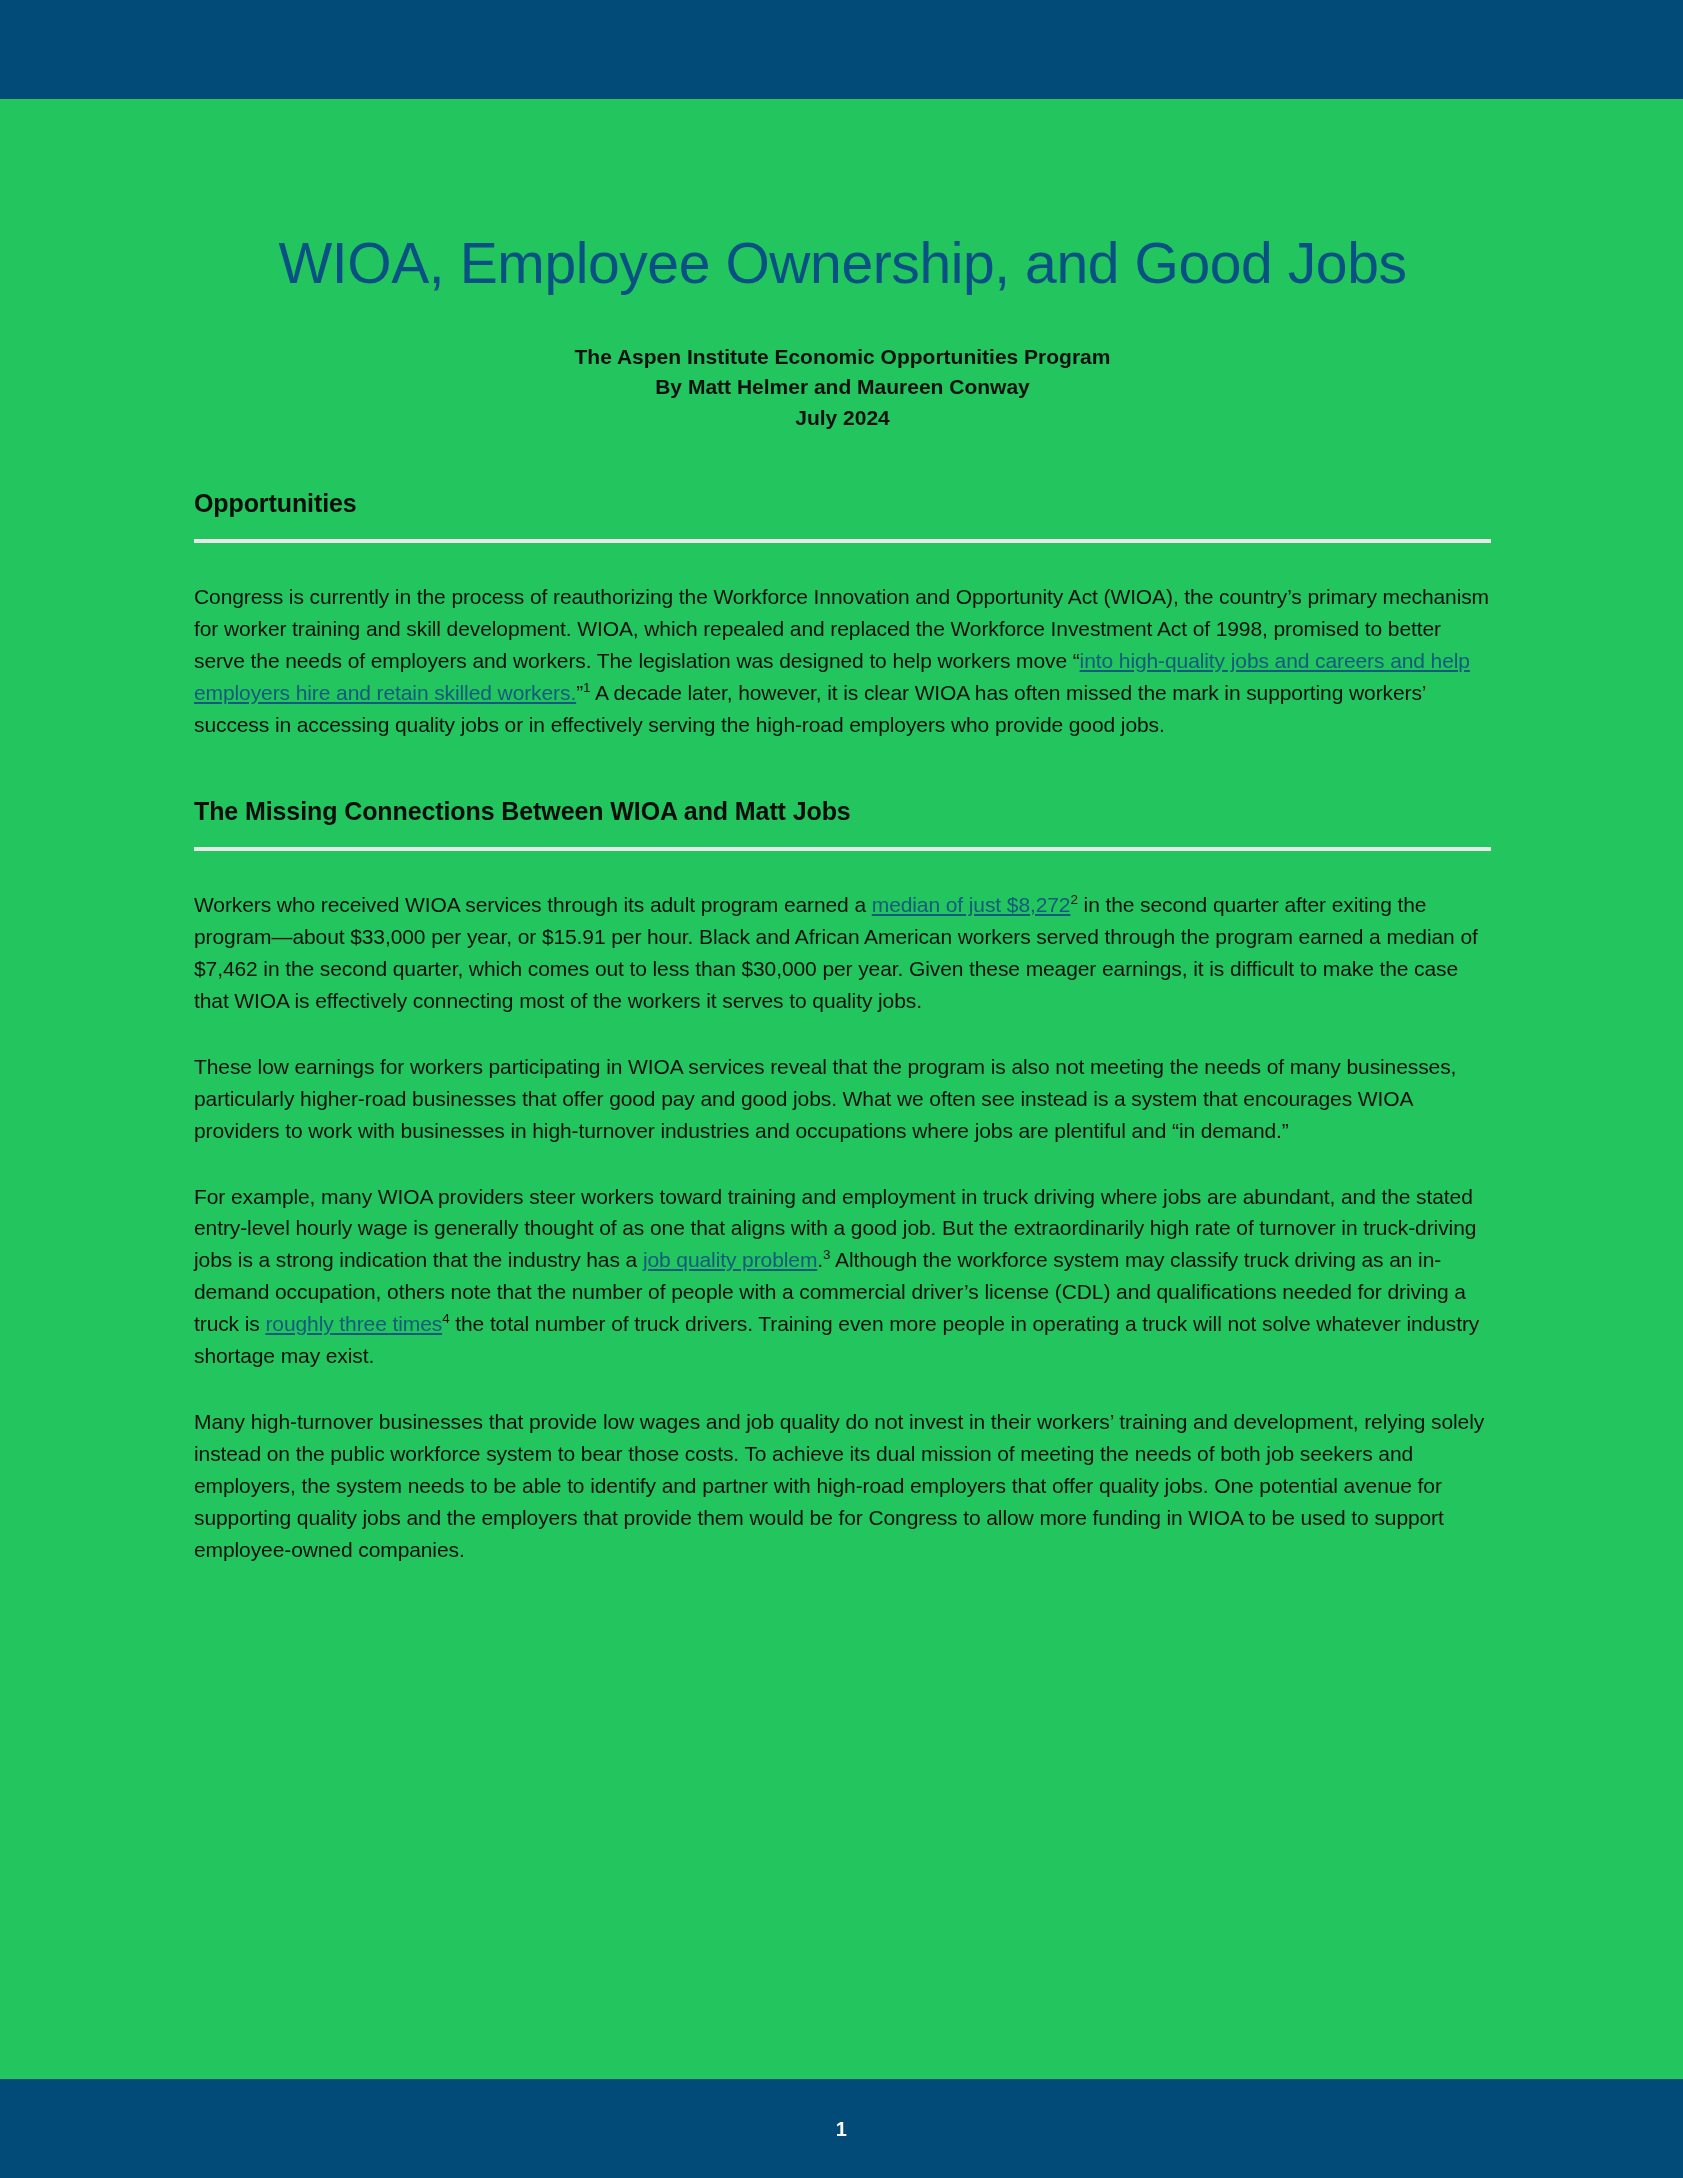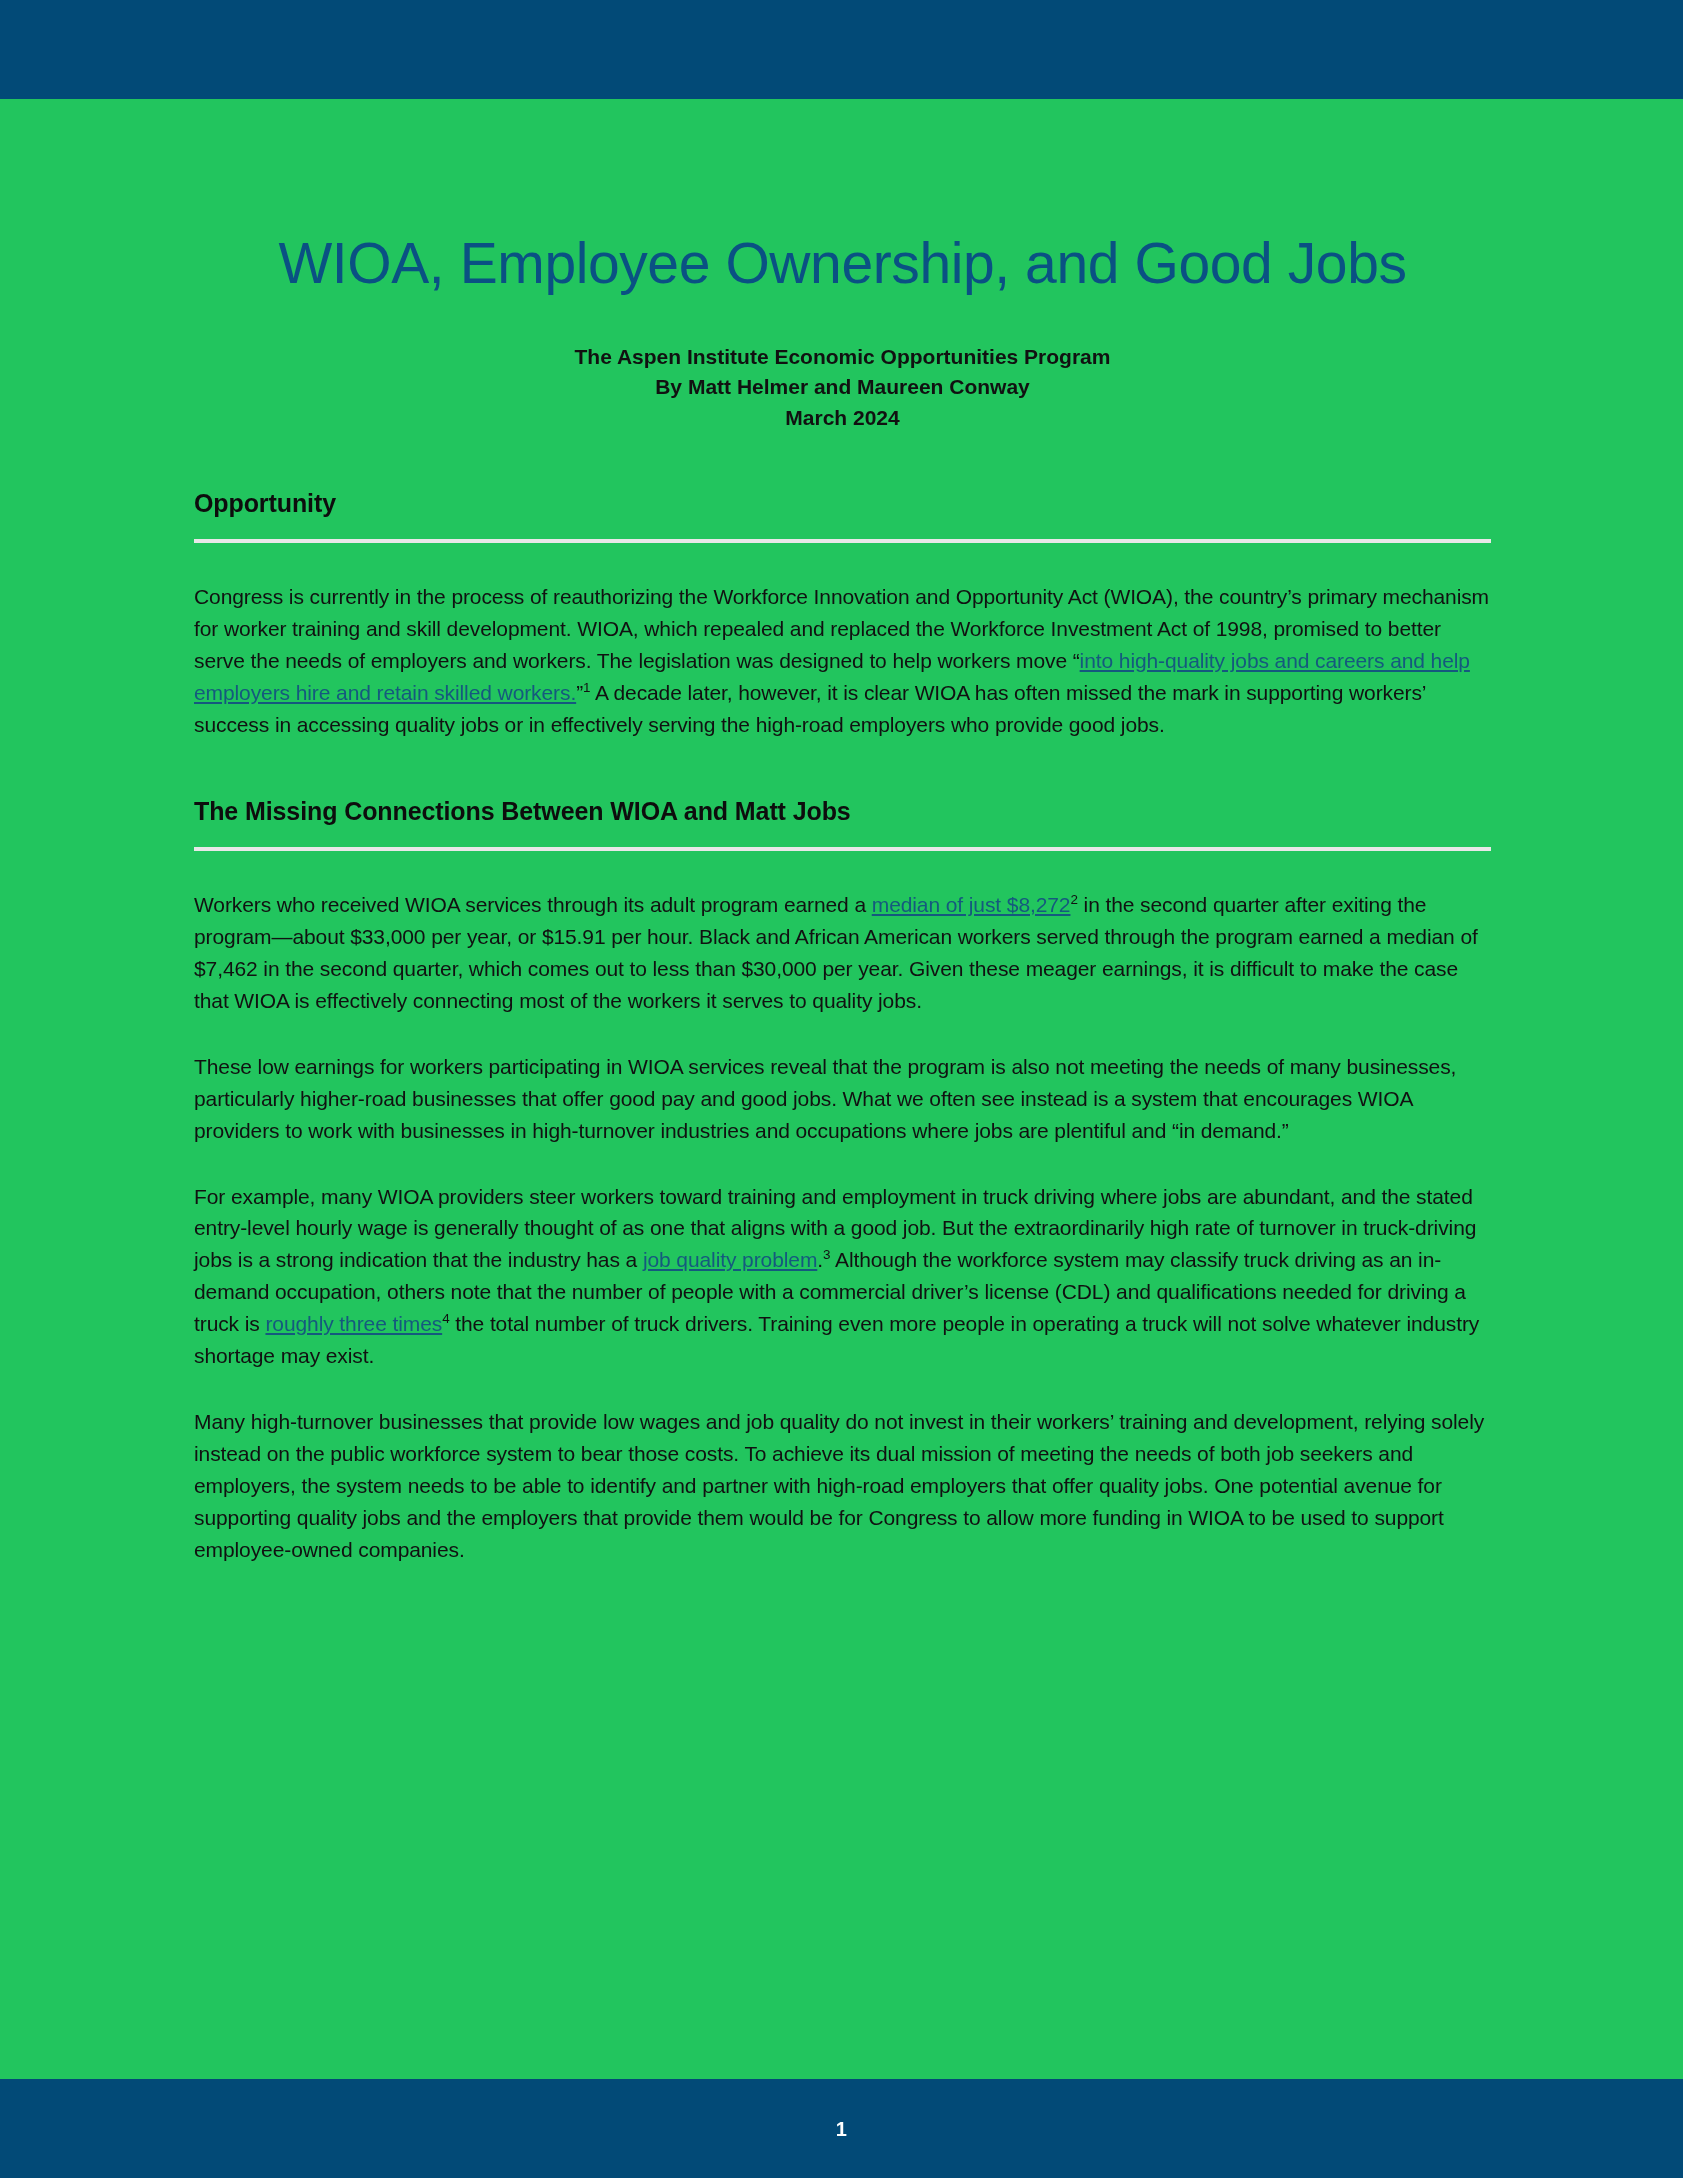--- a/index.html
+++ b/index.html
@@ -134,28 +134,28 @@
 
   <div class="bar-top"></div>
 
   <div class="content">
 
     <div class="title-block">
       <h1 class="doc-title">WIOA, Employee Ownership, and Good Jobs</h1>
       <div class="byline">
         <div>The Aspen Institute Economic Opportunities Program</div>
         <div>By Matt Helmer and Maureen Conway</div>
-        <div>March 2024</div>
+        <div>July 2024</div>
       </div>
     </div>
 
     <div id="sections-host">
         <div class="section">
           <div class="section-head-wrap">
-            <h2 class="section-heading">Opportunity</h2>
+            <h2 class="section-heading">Opportunities</h2>
             <div class="rule"></div>
           </div>
           <p class="body first"><span>Congress is currently in the process of reauthorizing the Workforce Innovation and Opportunity Act (WIOA), the country’s primary mechanism for worker training and skill development. WIOA, which repealed and replaced the Workforce Investment Act of 1998, promised to better serve the needs of employers and workers. The legislation was designed to help workers move “</span><a class="doclink" href="#">into high-quality jobs and careers and help employers hire and retain skilled workers.</a><span>”</span><sup class="fn">1</sup><span> A decade later, however, it is clear WIOA has often missed the mark in supporting workers’ success in accessing quality jobs or in effectively serving the high-road employers who provide good jobs.</span></p>
         </div>
         <div class="section">
           <div class="section-head-wrap">
             <h2 class="section-heading">The Missing Connections Between WIOA and Matt Jobs</h2>
             <div class="rule"></div>
           </div>
           <p class="body first"><span>Workers who received WIOA services through its adult program earned a </span><a class="doclink" href="#">median of just $8,272</a><sup class="fn">2</sup><span> in the second quarter after exiting the program—about $33,000 per year, or $15.91 per hour. Black and African American workers served through the program earned a median of $7,462 in the second quarter, which comes out to less than $30,000 per year. Given these meager earnings, it is difficult to make the case that WIOA is effectively connecting most of the workers it serves to quality jobs.</span></p>

